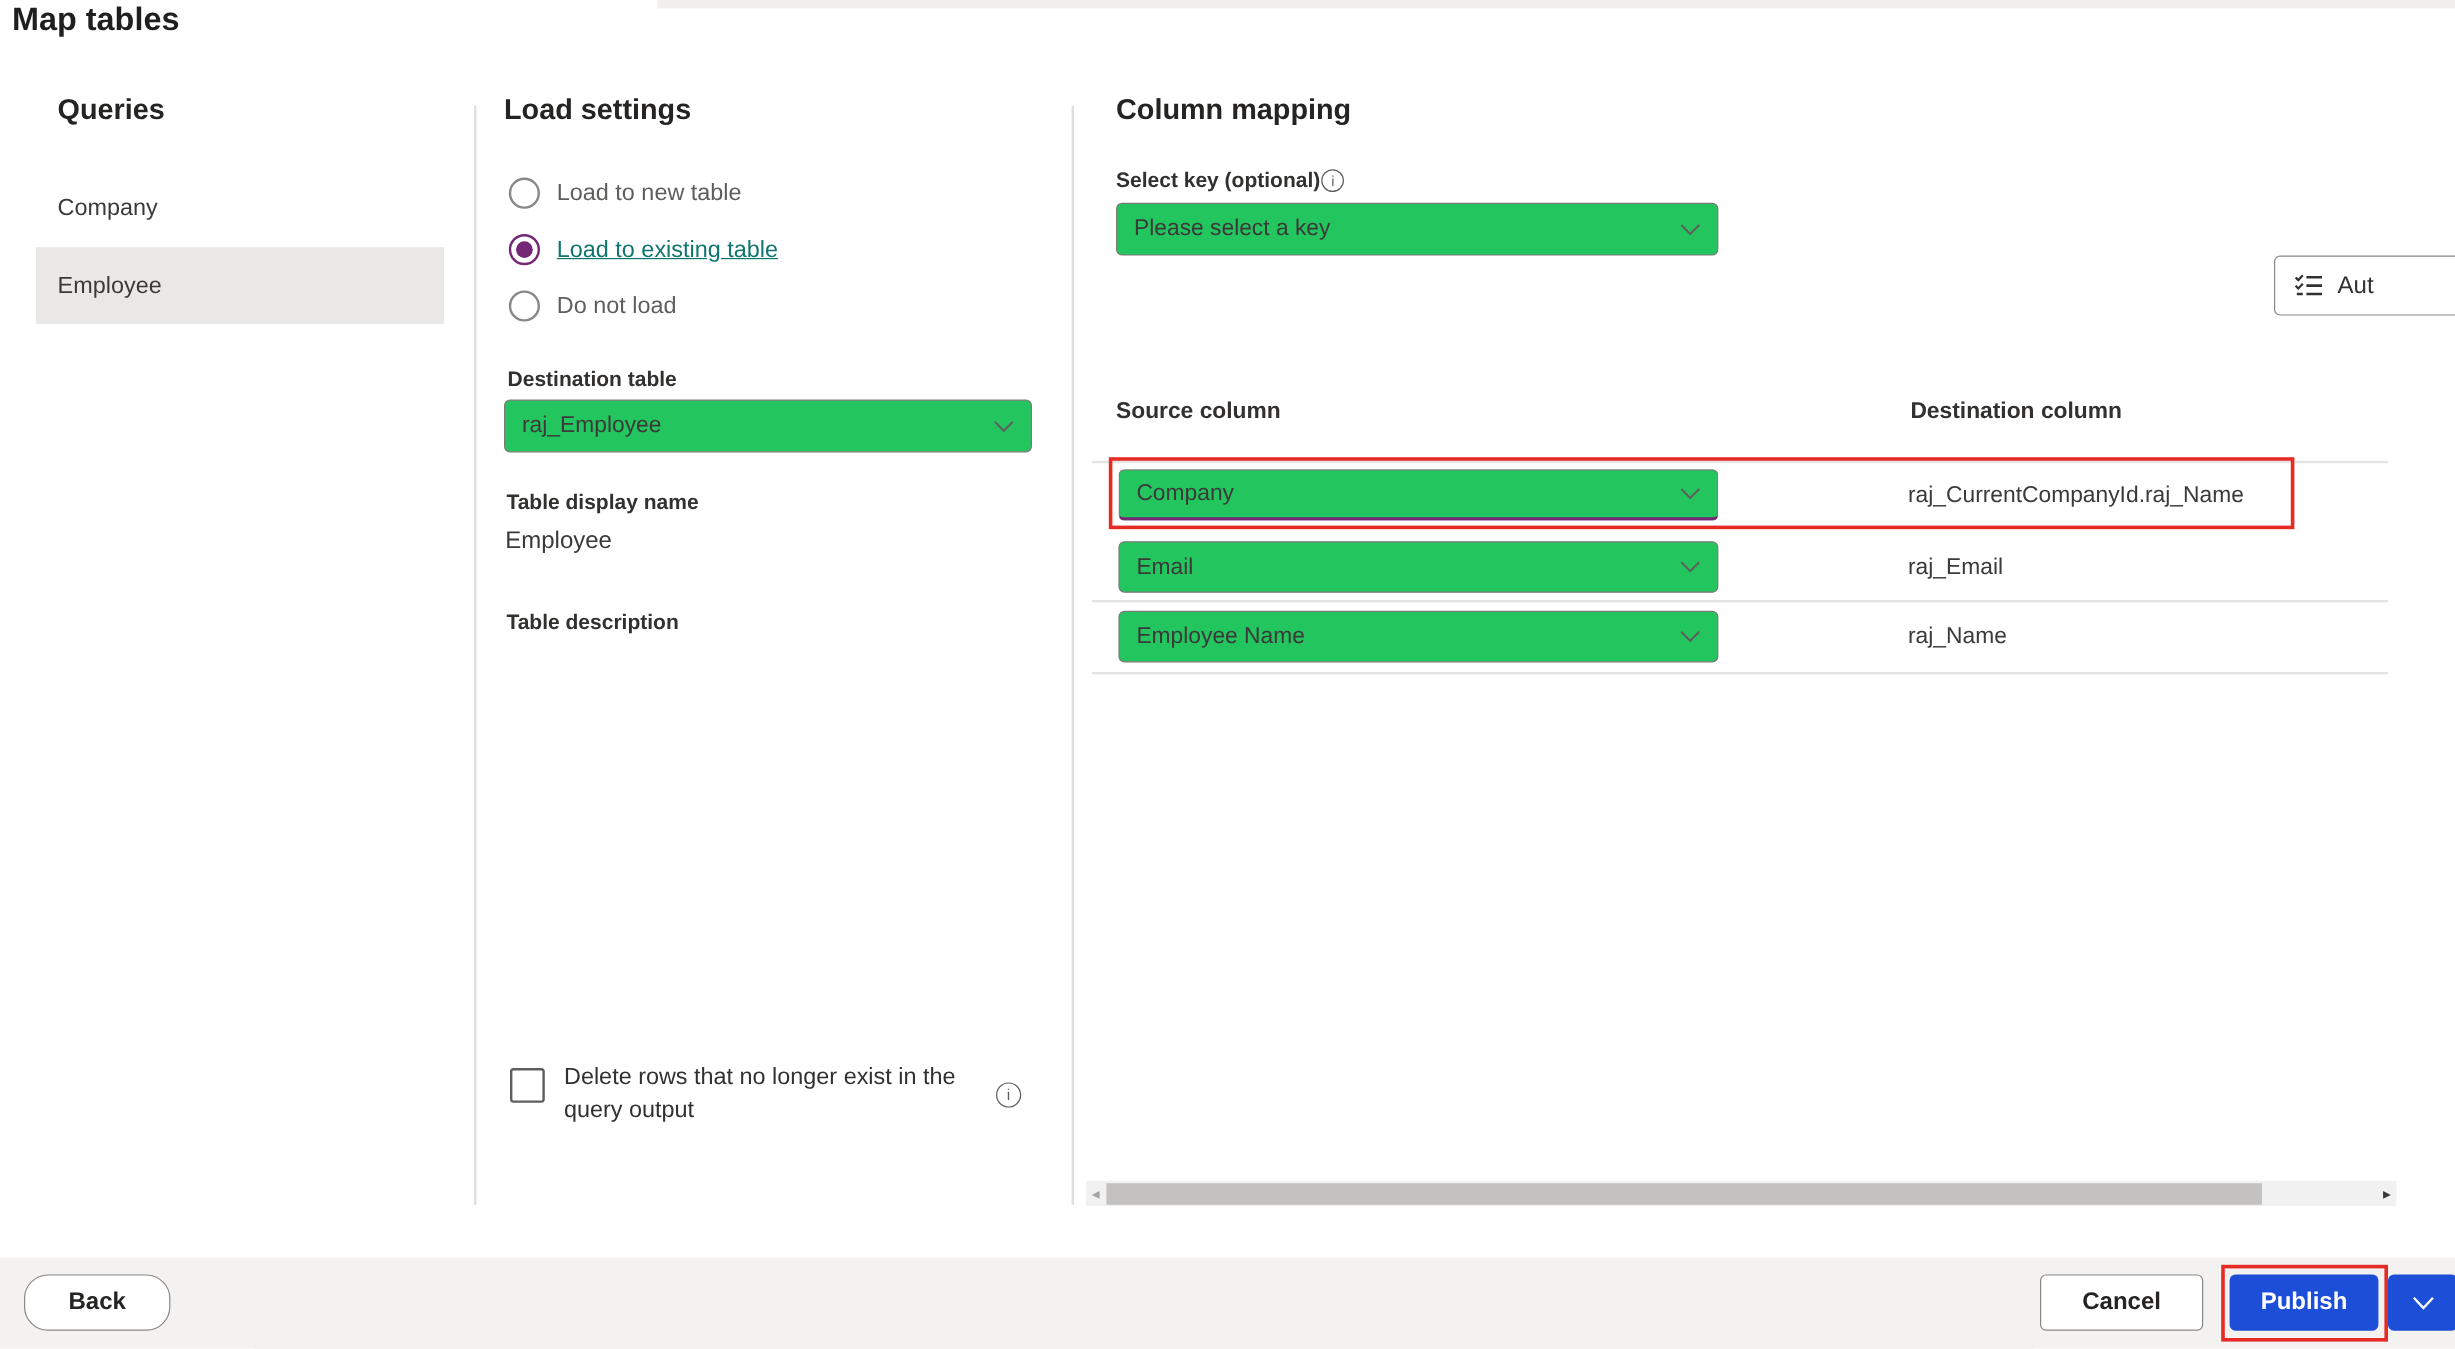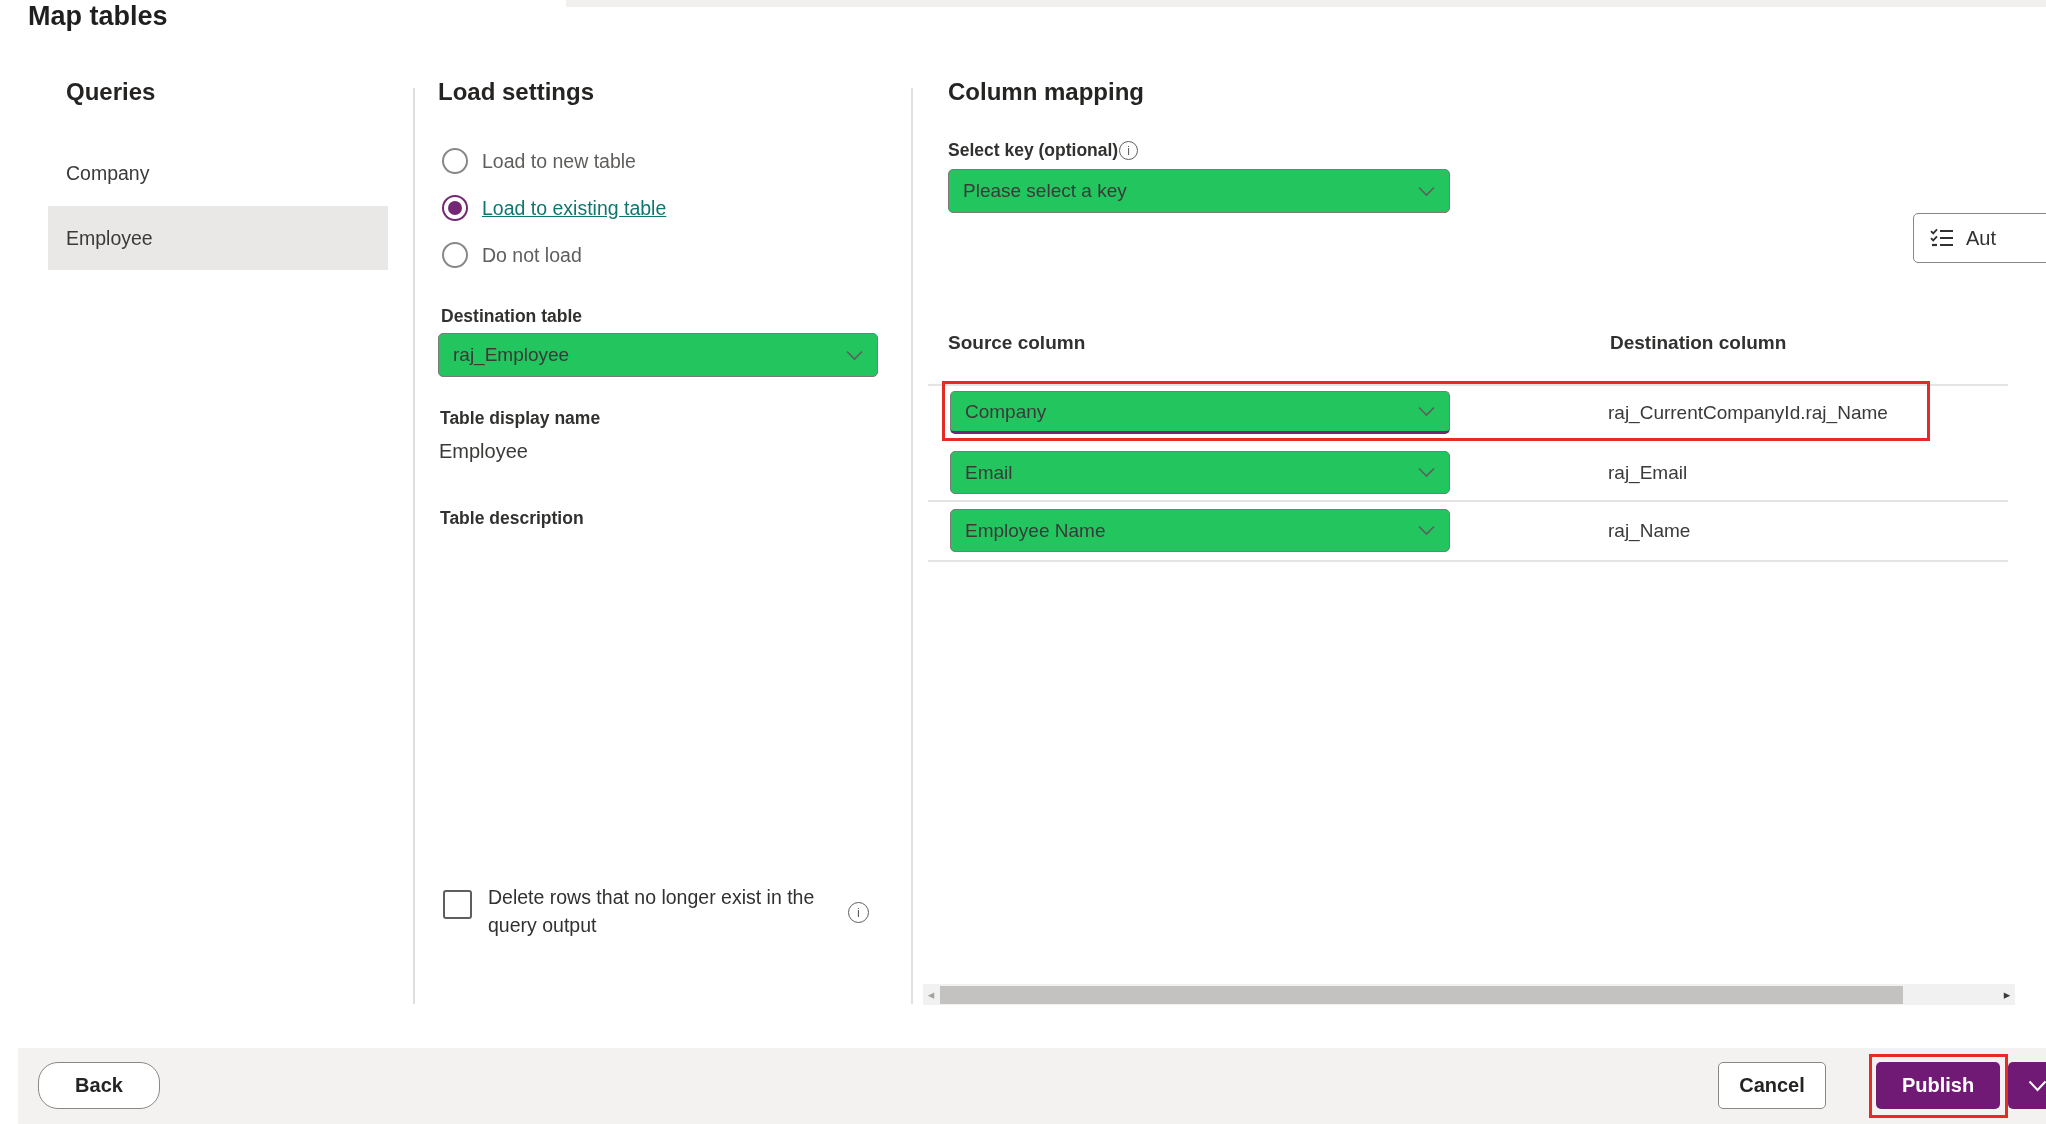--- a/index.html
+++ b/index.html
@@ -1,20 +1,20 @@
 <!DOCTYPE html>
 <html><head>
 <meta charset="utf-8">
 <style>
   html,body{margin:0;padding:0;}
   body{
     width:2046px;height:1124px;position:relative;overflow:hidden;
     background:#ffffff;font-family:"Liberation Sans", sans-serif;color:#323130;
   }
-  .abs{position:absolute;margin-left:18px;}
+  .abs{position:absolute;}
 
   
   .top-strip{left:548px;top:0;right:0;height:7px;background:#f1f0ef;}
 
   .page-title{left:10px;top:1px;font-size:27px;font-weight:600;color:#1f1f1f;}
 
   .section-heading{font-size:24px;font-weight:700;color:#252423;}
 
   .v-divider{width:1.5px;background:#e1dfdd;top:88px;height:916px;}
 
@@ -56,21 +56,21 @@
   .dest-cell{font-size:19px;color:#3b3a39;display:flex;align-items:center;}
 
   
   .annotation{border:3px solid #e62b25;box-sizing:border-box;pointer-events:none;z-index:5;background:transparent;}
 
   
   .btn-outline{display:flex;align-items:center;justify-content:center;
     background:#fff;border:1.4px solid #8a8886;border-radius:5px;
     font-size:20px;color:#252423;font-weight:600;cursor:pointer;box-sizing:border-box;}
   .btn-primary{display:flex;align-items:center;justify-content:center;
-    background:#701a75;border:none;border-radius:5px;
+    background:#1d4ed8;border:none;border-radius:5px;
     font-size:20px;color:#ffffff;font-weight:600;cursor:pointer;box-sizing:border-box;}
 
   .footer-bar{left:0;top:1048px;width:2046px;height:76px;background:#f3f2f1;}
 
   
   .scroll-track{left:905px;top:984px;width:1092px;height:21px;background:#f1f1f1;display:flex;align-items:center;}
   .scroll-thumb{position:absolute;left:17px;top:1.5px;width:963px;height:18px;background:#c4c2c0;cursor:grab;}
   .scroll-arrow{position:absolute;top:0;height:21px;width:16px;display:flex;align-items:center;justify-content:center;
     font-size:13px;cursor:pointer;}
   .scroll-arrow.left{left:0;color:#a5a3a1;}
@@ -197,21 +197,21 @@
 
 <div class="abs scroll-track">
   <span class="scroll-arrow left">◂</span>
   <span class="scroll-thumb"></span>
   <span class="scroll-arrow right">▸</span>
 </div>
 
 <div class="abs footer-bar"></div>
 
 <div class="abs btn-outline" style="left:20px;top:1062px;width:122px;height:47px;border-radius:20px;">Back</div>
-<div class="abs btn-outline" style="left:1700px;top:1062px;width:108px;height:47px;">Cancel</div>
+<div class="abs btn-outline" style="left:1700px;top:1062px;width:136px;height:47px;">Cancel</div>
 
 <div class="abs btn-primary" style="left:1858px;top:1062px;width:124px;height:47px;">Publish</div>
 <div class="abs btn-primary" style="left:1990px;top:1062px;width:58px;height:47px;">
   <svg width="19" height="12" viewBox="0 0 19 12">
       <path d="M1.5 1.5 L9.5 10 L17.5 1.5" fill="none" stroke="#ffffff" stroke-width="2"></path>
     </svg>
 </div>
 <div class="abs annotation" style="left:1851px;top:1054px;width:139px;height:64px;"></div>
 
 </body></html>

